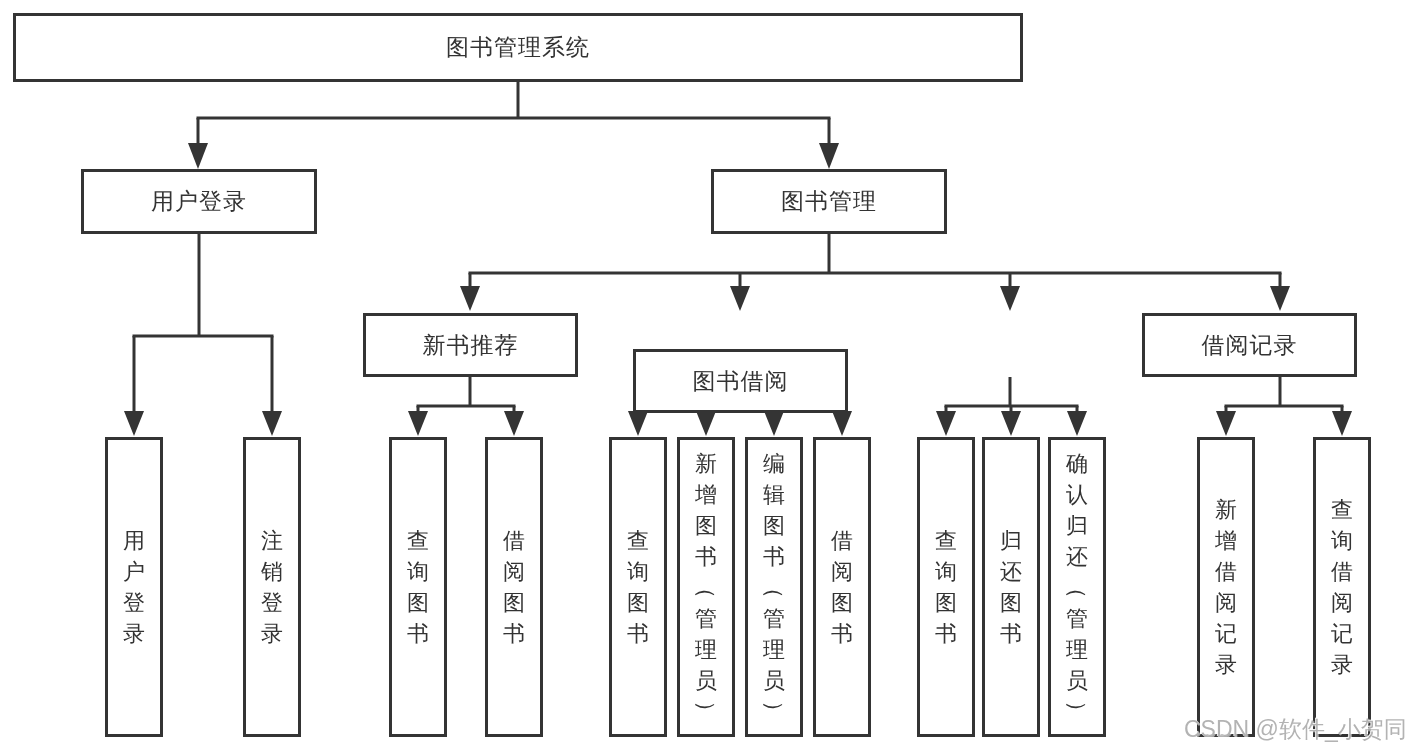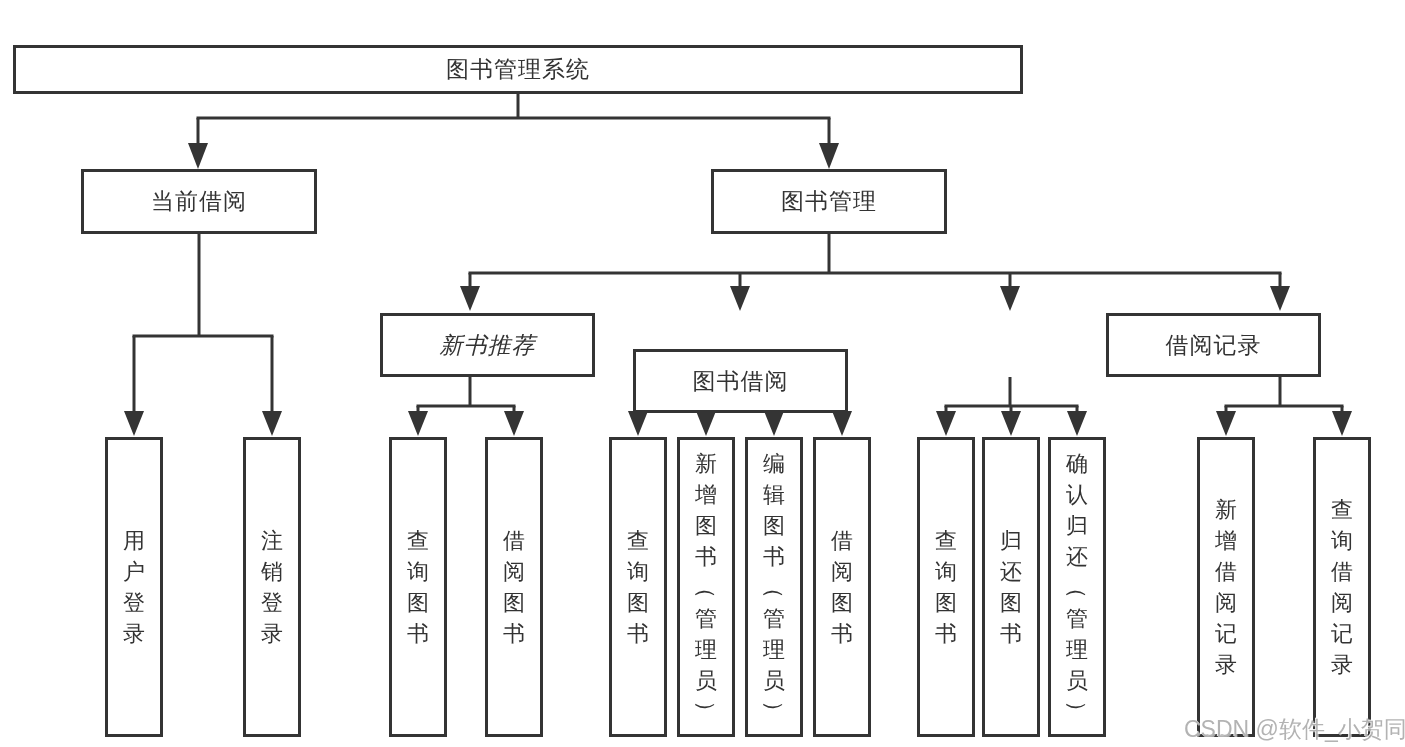--- a/index.html
+++ b/index.html
@@ -12,28 +12,28 @@
     position:absolute; background:#ffffff; border:3px solid #343434;
     box-sizing:border-box; display:flex; align-items:center; justify-content:center;
     color:#333333; z-index:2;
   }
   .h-label { font-size:23px; letter-spacing:1px; }
   .leaf { flex-direction:column; font-size:22px; top:437px; width:58px; height:300px; }
   .vchar { display:block; line-height:31px; height:31px; text-align:center; }
   .vchar.paren { transform:rotate(90deg); }
 
   
-  .n-root  { left:13px;  top:13px;  width:1010px; height:49px;margin-top:32px; }
+  .n-root  { left:13px;  top:13px;  width:1010px; height:69px; }
   .n-l2-0  { left:81px;  top:169px; width:236px;  height:65px; }
   .n-l2-1  { left:711px; top:169px; width:236px;  height:65px; }
   .n-l3    { top:313px; width:215px; height:64px; }
-  .n-l3-0  { left:380px;font-style:italic; }
+  .n-l3-0  { left:363px; }
   .n-l3-1  { left:633px;margin-top:36px; }
   .n-l3-2  { left:903px; }
-  .n-l3-3  { left:1106px; }
+  .n-l3-3  { left:1142px; }
   .n-leaf-0  { left:105px; }
   .n-leaf-1  { left:243px; }
   .n-leaf-2  { left:389px; }
   .n-leaf-3  { left:485px; }
   .n-leaf-4  { left:609px; }
   .n-leaf-5  { left:677px; }
   .n-leaf-6  { left:745px; }
   .n-leaf-7  { left:813px; }
   .n-leaf-8  { left:917px; }
   .n-leaf-9  { left:982px; }
@@ -115,21 +115,21 @@
       <polygon points="946,436 936,411 956,411"></polygon>
       <polygon points="1011,436 1001,411 1021,411"></polygon>
       <polygon points="1077,436 1067,411 1087,411"></polygon>
       <polygon points="1226,436 1216,411 1236,411"></polygon>
       <polygon points="1342,436 1332,411 1352,411"></polygon>
     </g>
   </svg>
 
   <div class="node h-label n-root">图书管理系统</div>
 
-  <div class="node h-label n-l2-0">当前借阅</div>
+  <div class="node h-label n-l2-0">用户登录</div>
   <div class="node h-label n-l2-1">图书管理</div>
 
   <div class="node h-label n-l3 n-l3-0">新书推荐</div>
   <div class="node h-label n-l3 n-l3-1">图书借阅</div>
   <div class="node h-label n-l3 n-l3-3">借阅记录</div>
 
   <div class="node leaf n-leaf-0">
       <span class="vchar">用</span>
       <span class="vchar">户</span>
       <span class="vchar">登</span>

